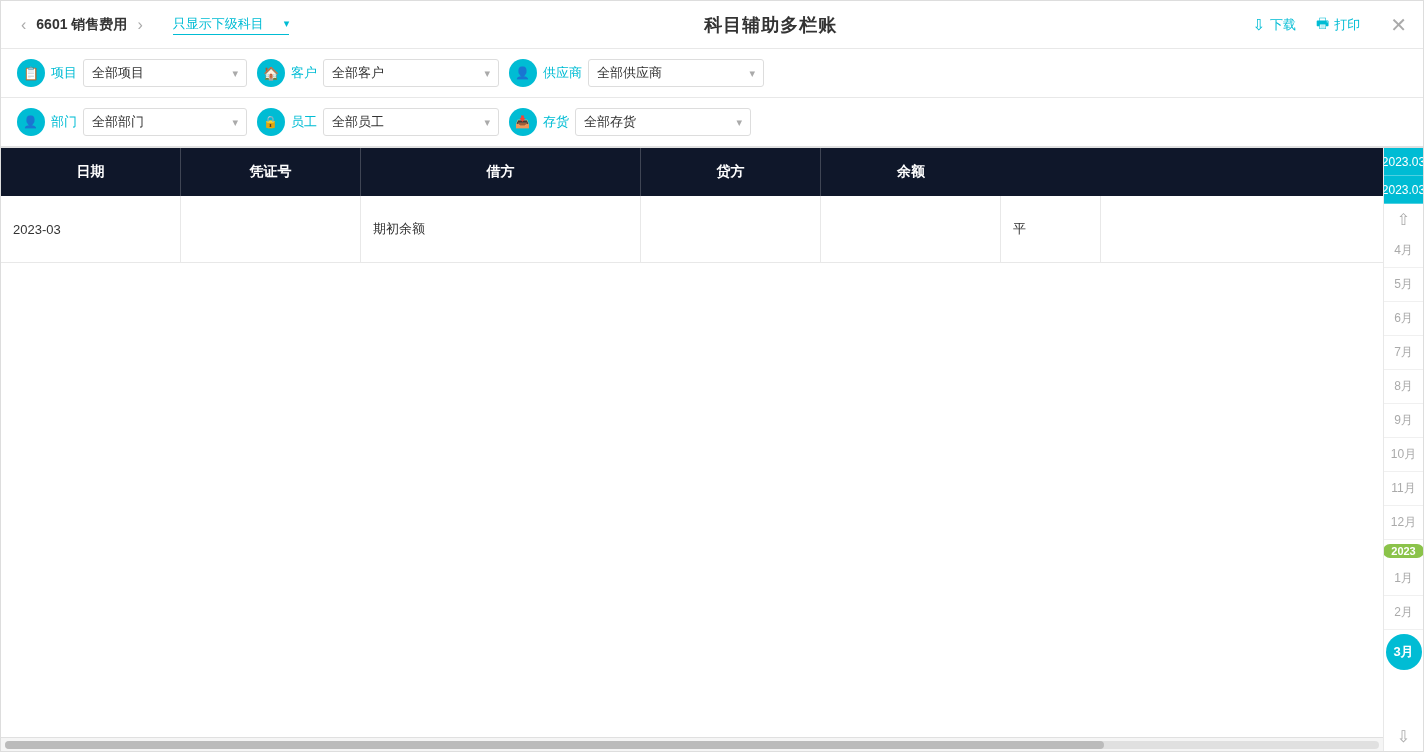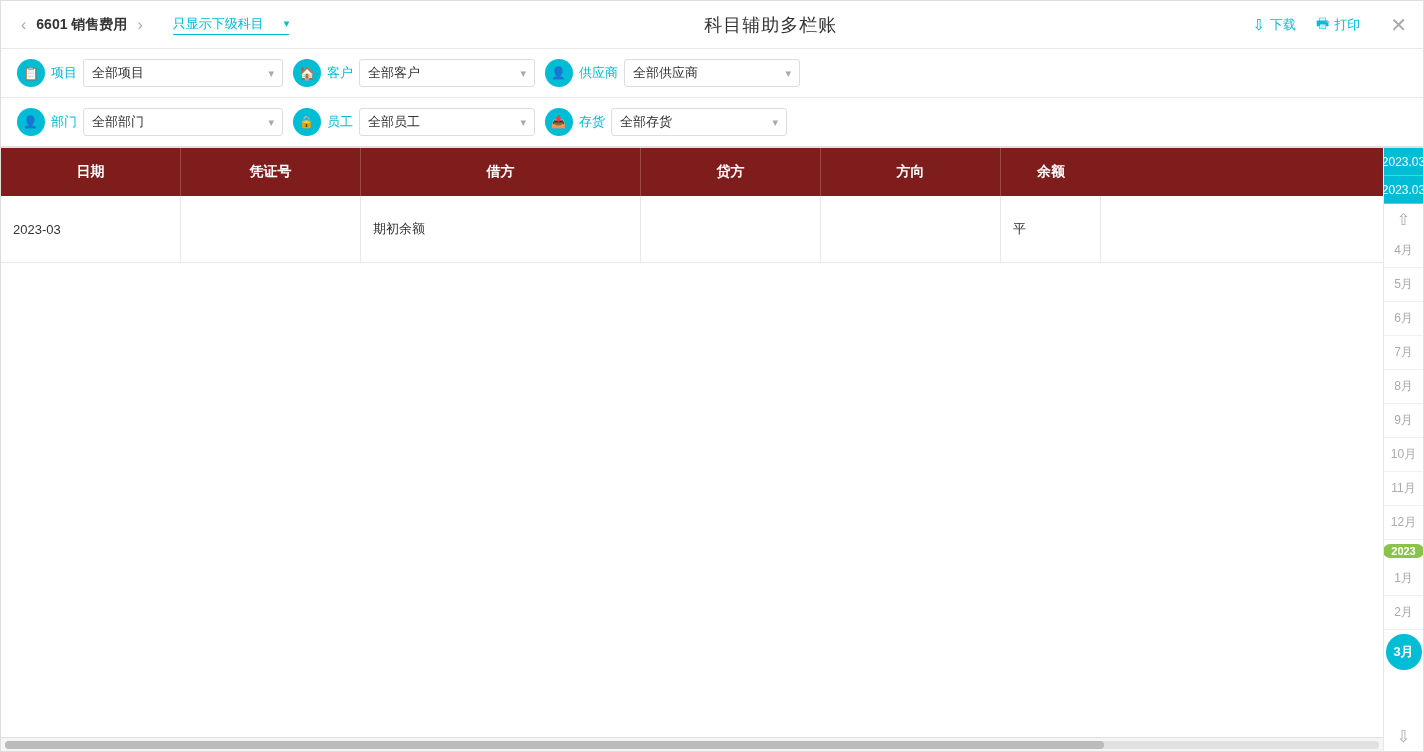--- a/index.html
+++ b/index.html
@@ -54,21 +54,21 @@
       cursor: pointer;
       padding-bottom: 1px;
       margin-left: 20px;
     }
     .show-sub .arrow-down {
       font-size: 11px;
       color: #00bcd4;
     }
     .page-title {
       font-size: 18px;
-      font-weight: 400;
+      font-weight: 700;
       color: #333;
       letter-spacing: 1px;
     }
     .title-actions {
       display: flex;
       align-items: center;
       gap: 20px;
     }
     .action-btn {
       display: flex;
@@ -112,21 +112,21 @@
     }
     .filter-label {
       color: #00bcd4;
       font-size: 13px;
       white-space: nowrap;
     }
     .filter-select {
       display: flex;
       align-items: center;
       justify-content: space-between;
-      width: 200px;
+      width: 164px;
       border: 1px solid #ddd;
       border-radius: 3px;
       padding: 4px 8px;
       cursor: pointer;
       background: #fff;
       font-size: 13px;
       color: #333;
     }
     .filter-select .sel-arrow {
       color: #aaa;
@@ -145,21 +145,21 @@
     .main-table {
       flex: 1;
       overflow: auto;
       display: flex;
       flex-direction: column;
     }
 
     .table-header {
       display: grid;
       grid-template-columns: 180px 180px 280px 180px 180px 100px 1fr;
-      background: #7f1d1d;
+      background: #0f172a;
       color: #fff;
       font-weight: 600;
       font-size: 14px;
       min-height: 48px;
     }
     .th-cell {
       display: flex;
       align-items: center;
       justify-content: center;
       padding: 8px 12px;
@@ -389,23 +389,20 @@
           <span>日期</span>
         </div>
         <div class="th-cell">
           <span>凭证号</span>
         </div>
         <div class="th-cell">
           <span>借方</span>
         </div>
         <div class="th-cell">
           <span>贷方</span>
-        </div>
-        <div class="th-cell">
-          <span>方向</span>
         </div>
         <div class="th-cell">
           <span>余额</span>
         </div>
       </div>
 
       <div class="table-body">
         <div class="table-row">
           <div class="td-cell">2023-03</div>
           <div class="td-cell"></div>

